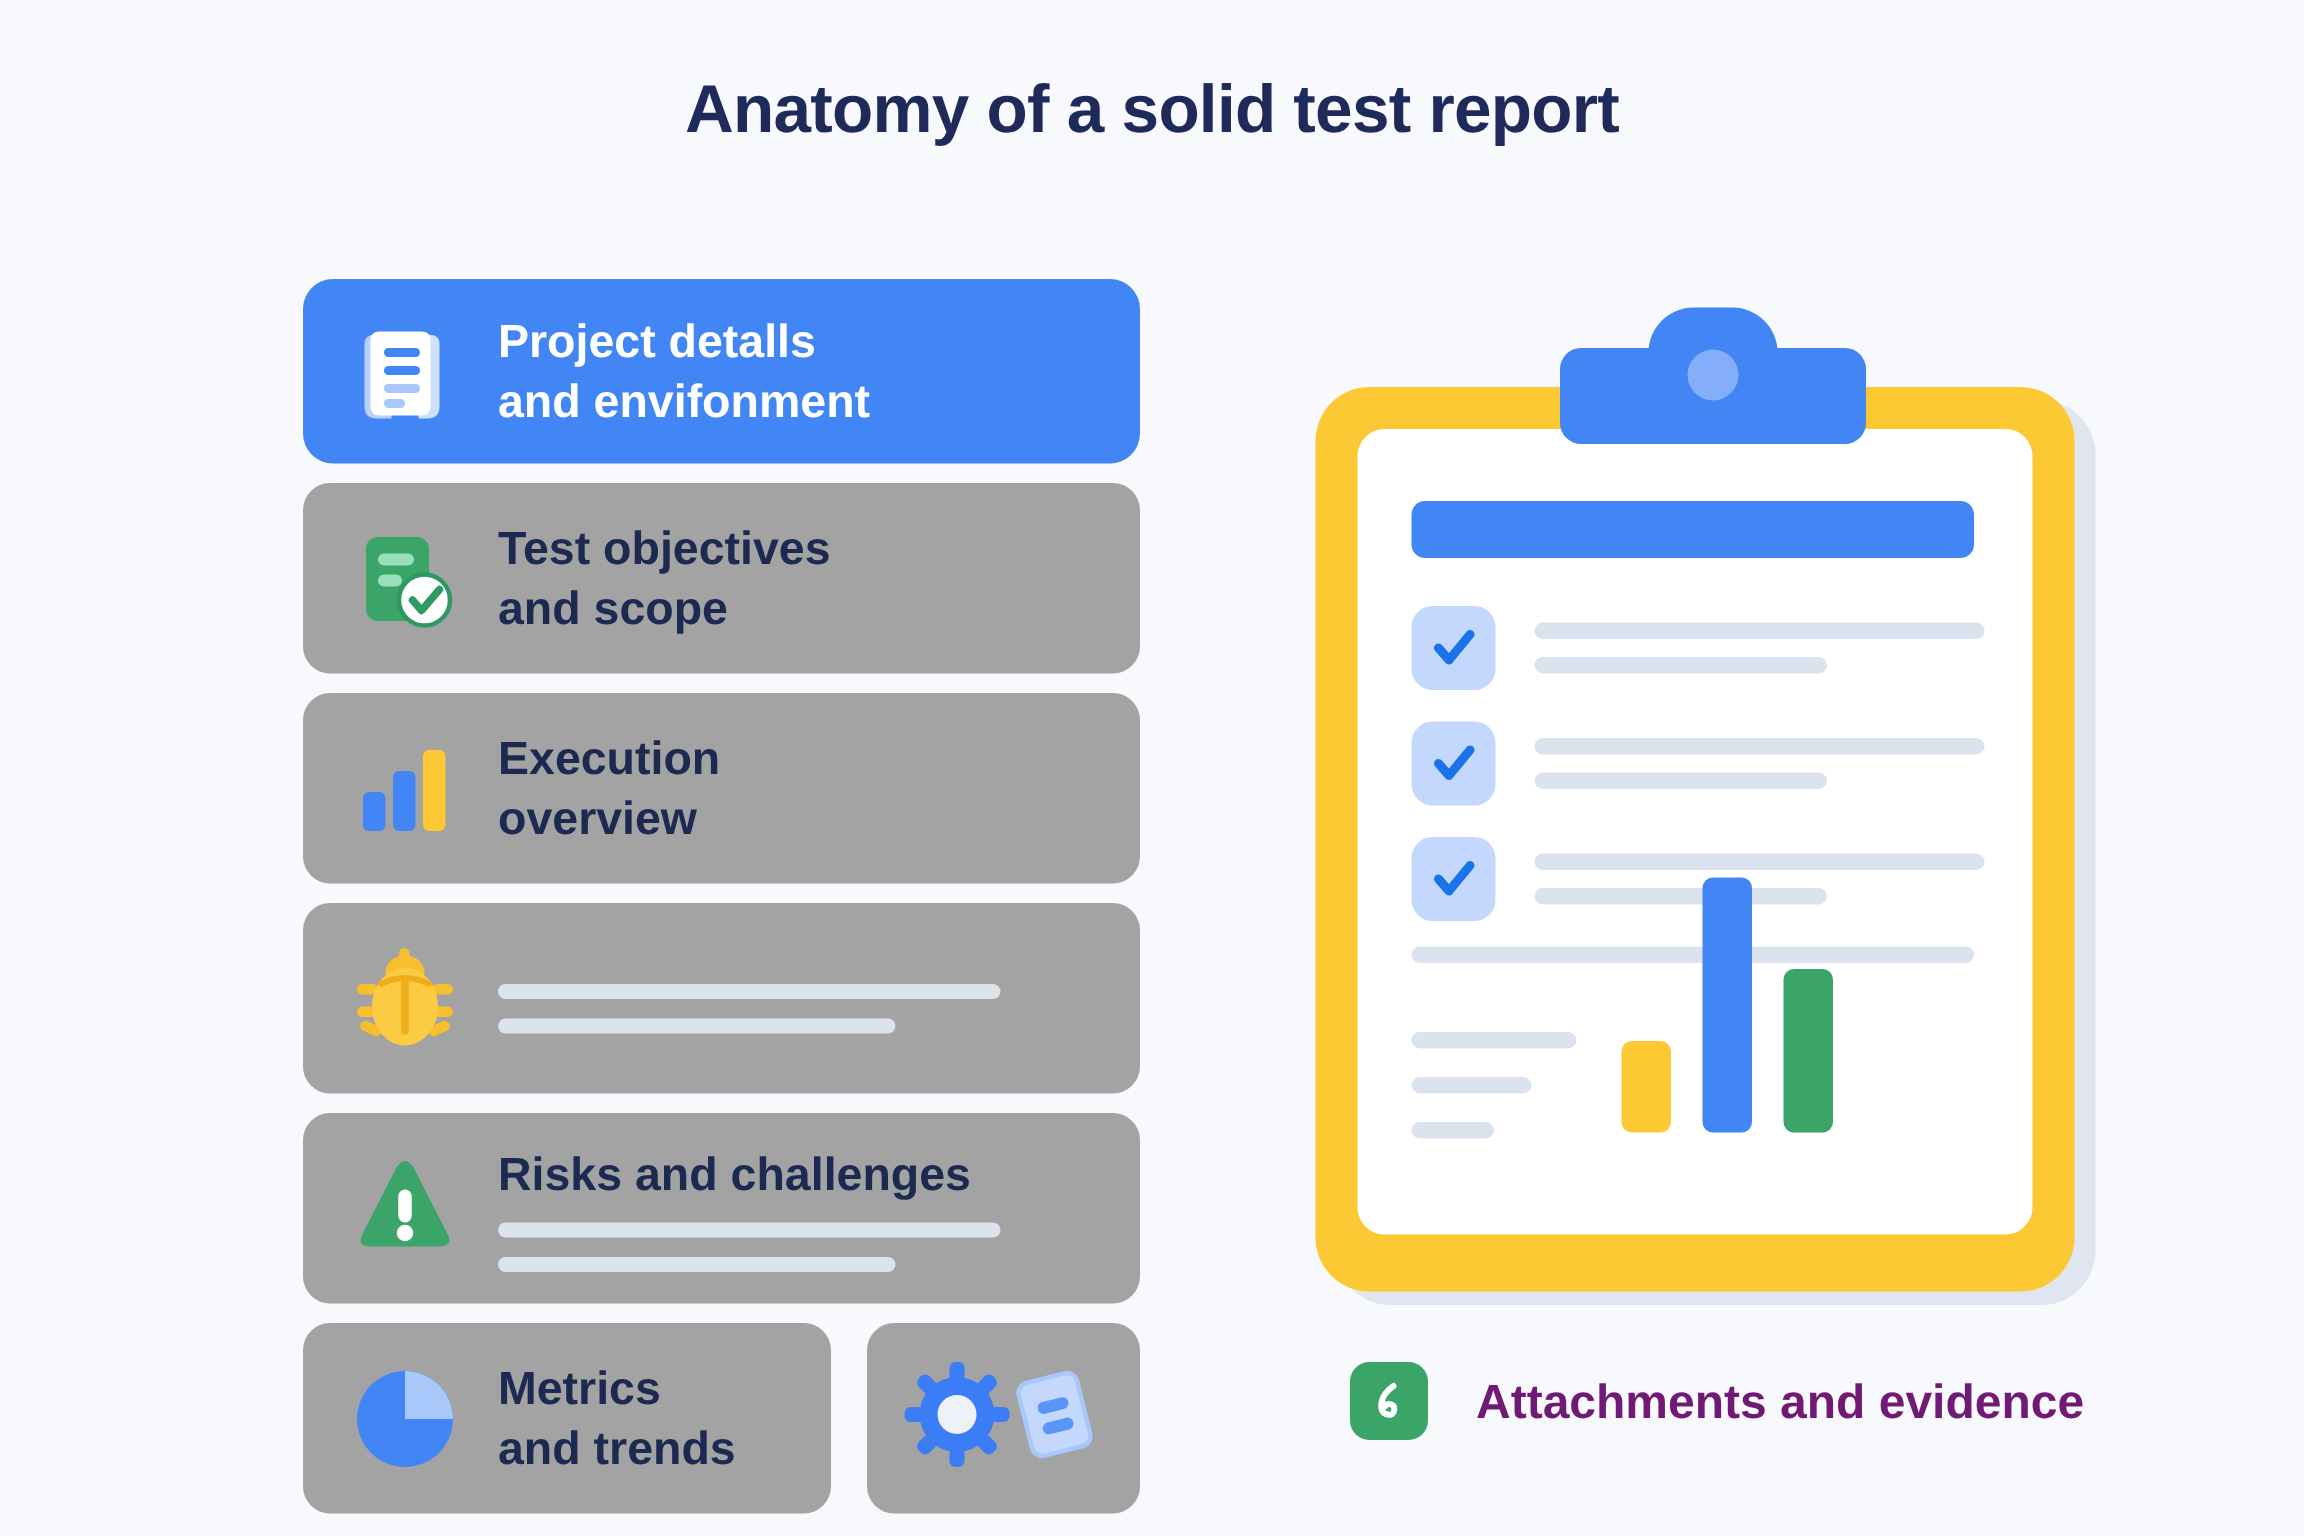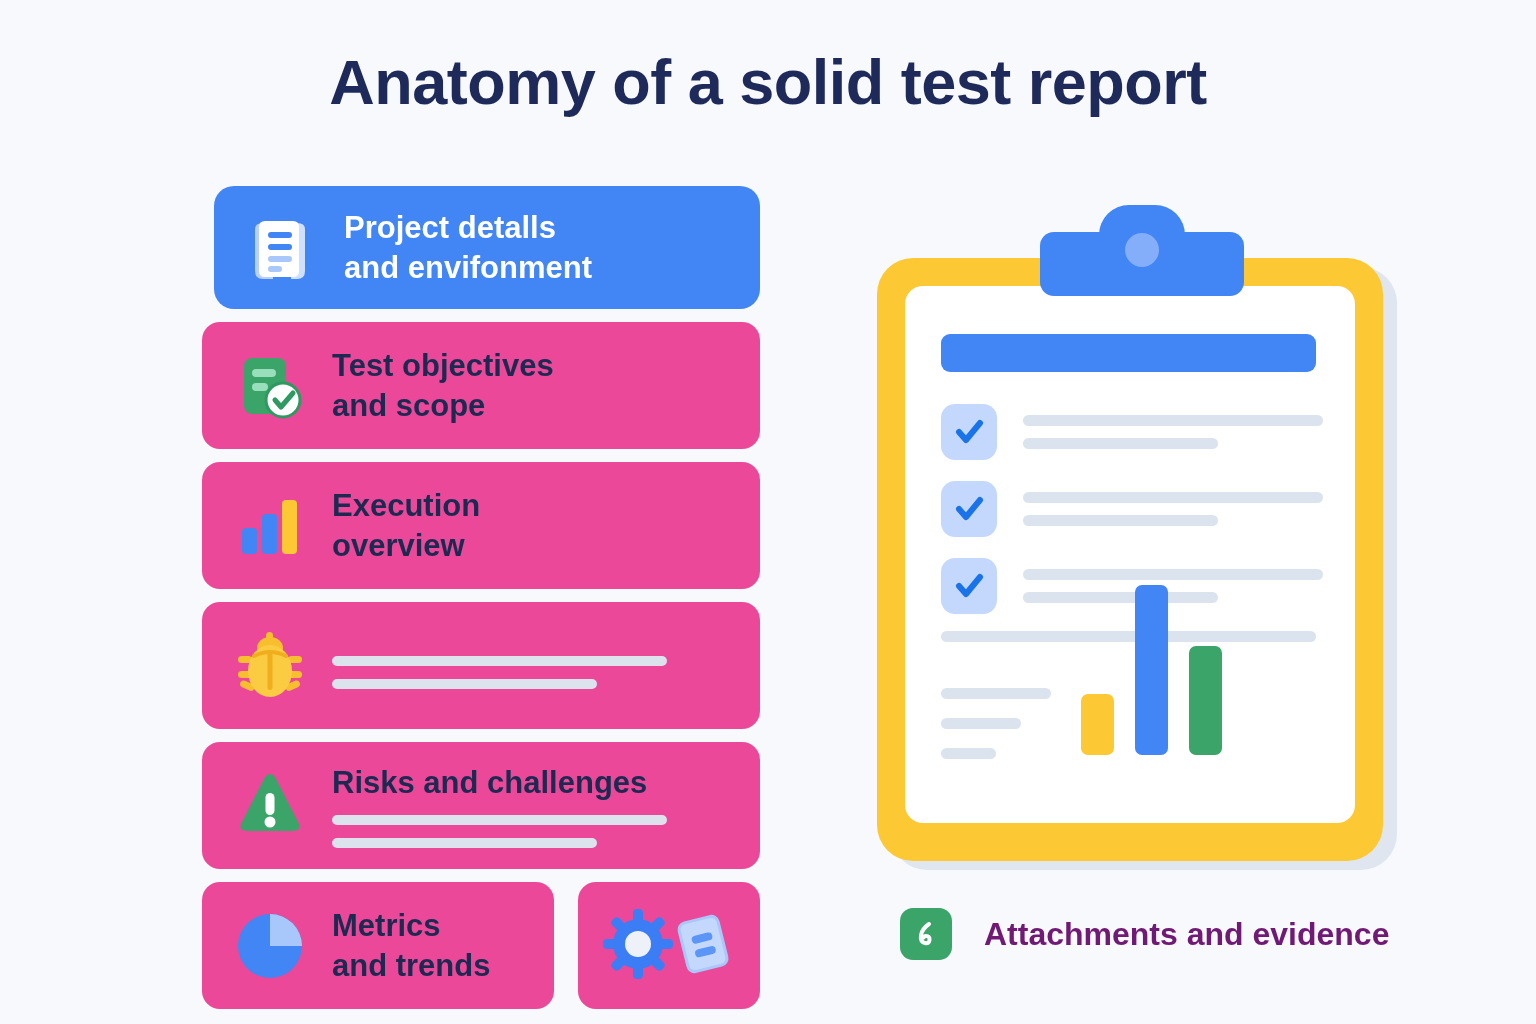--- a/index.html
+++ b/index.html
@@ -16,50 +16,50 @@
     position: relative;
   }
 
   
   .page-title {
     position: absolute;
     top: 48px;
     left: 0;
     width: 1536px;
     text-align: center;
-    font-size: 63px;
+    font-size: 45px;
     font-weight: 700;
     color: #1e2a5a;
     letter-spacing: -0.5px;
     line-height: 1.1;
   }
 
   
   .left-col {
     position: absolute;
     left: 202px;
     top: 186px;
     width: 558px;
   }
 
   .card {
     position: relative;
-    background: #ec4899;
+    background: #a3a3a3;
     border-radius: 18px;
     display: flex;
     align-items: center;
     padding: 0 22px;
     margin-bottom: 13px;
   }
   .card.accent {
     background: #4285f4;
     border-radius: 20px;
   }
 
-  .card-h-tall   { height: 123px; margin-left: 12px; }
+  .card-h-tall   { height: 123px; }
   .card-h-std    { height: 127px; }
 
   .card-icon {
     width: 92px;
     min-width: 92px;
     height: 92px;
     display: flex;
     align-items: center;
     justify-content: center;
     margin-right: 16px;

